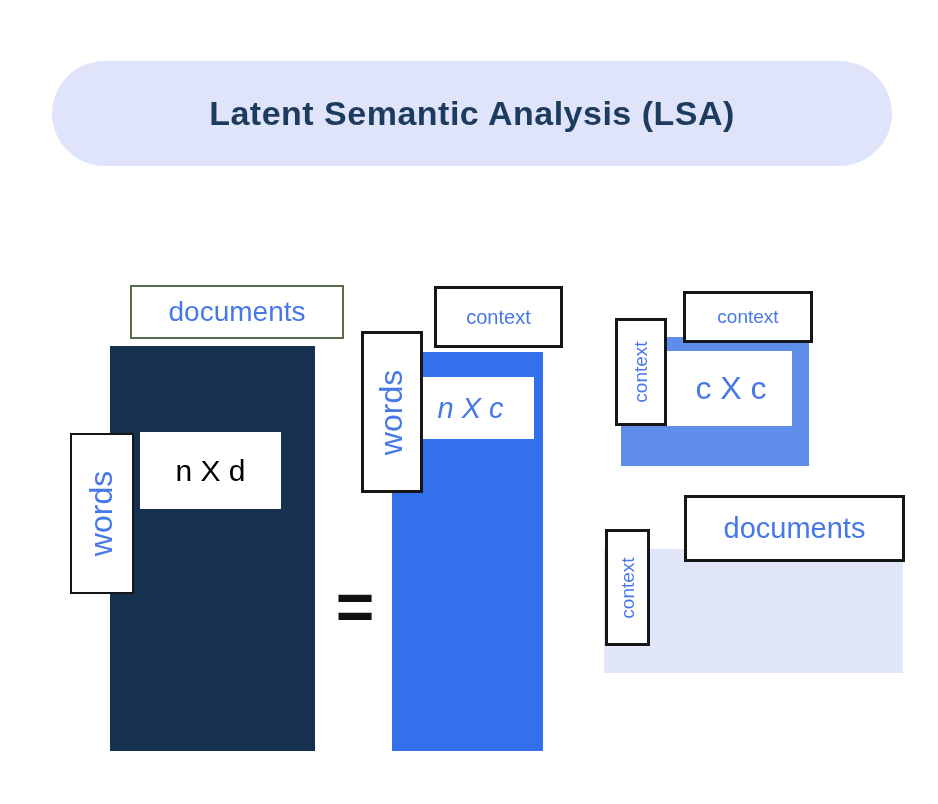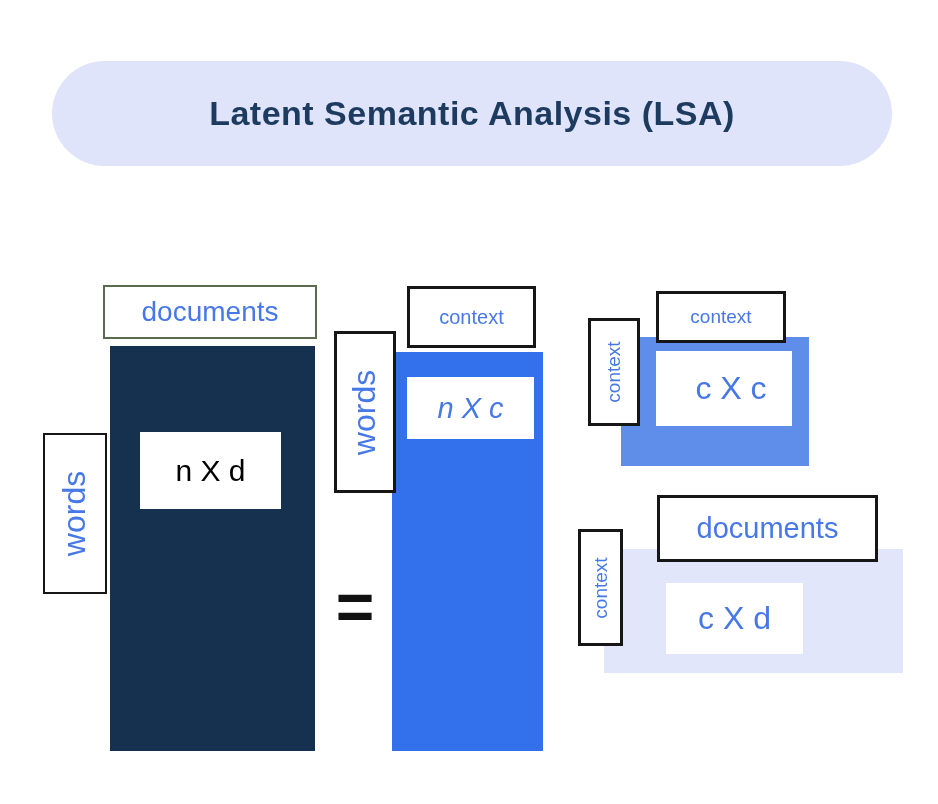--- a/index.html
+++ b/index.html
@@ -37,20 +37,21 @@
   .rect-nxd{left:110px;top:346px;width:205px;height:405px;background:var(--navy);}
   .rect-nxc{left:392px;top:352px;width:151px;height:399px;background:var(--blue);}
   .rect-cxc{left:621px;top:337px;width:188px;height:129px;background:var(--cornflower);}
   .rect-cxd{left:604px;top:549px;width:299px;height:124px;background:var(--lavender);}
 
   
   .label-box{
     position:absolute;background:#ffffff;border:3px solid var(--ink);z-index:3;
     display:flex;align-items:center;justify-content:center;
     color:var(--label-blue);
+    margin-left:27px;
   }
   .label-box.olive{border:2px solid var(--olive);}
   .label-box.thin{border-width:2px;}
   .label-box .vert{
     transform:rotate(-90deg);white-space:nowrap;display:block;
   }
 
   
   .cell{
     position:absolute;background:#ffffff;z-index:2;
@@ -129,17 +130,14 @@
     <span>c X c</span>
   </div>
 
   <div class="rect rect-cxd"></div>
   <div class="label-box d-top">
     <span>documents</span>
   </div>
   <div class="label-box d-side">
     <span class="vert">context</span>
   </div>
-  <div class="cell d-cell">
-    <span>c X d</span>
-  </div>
 
 </div>
 
 </body></html>

